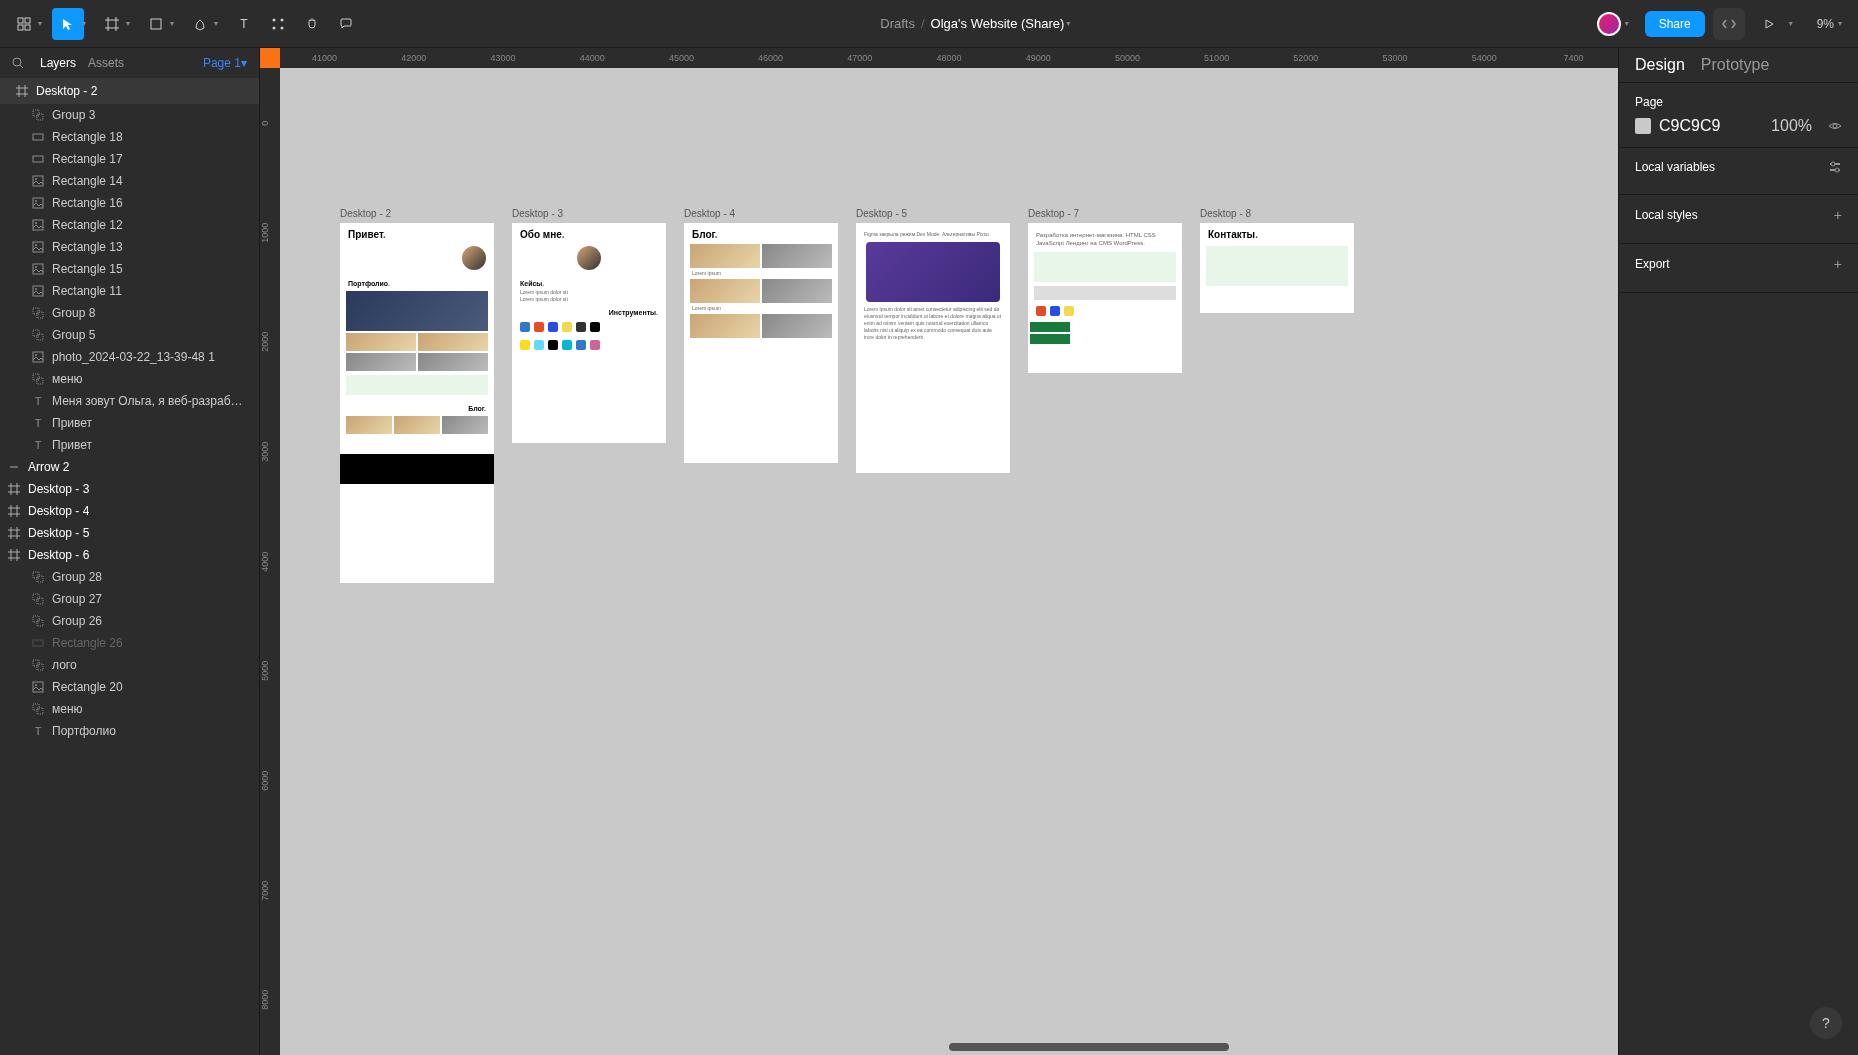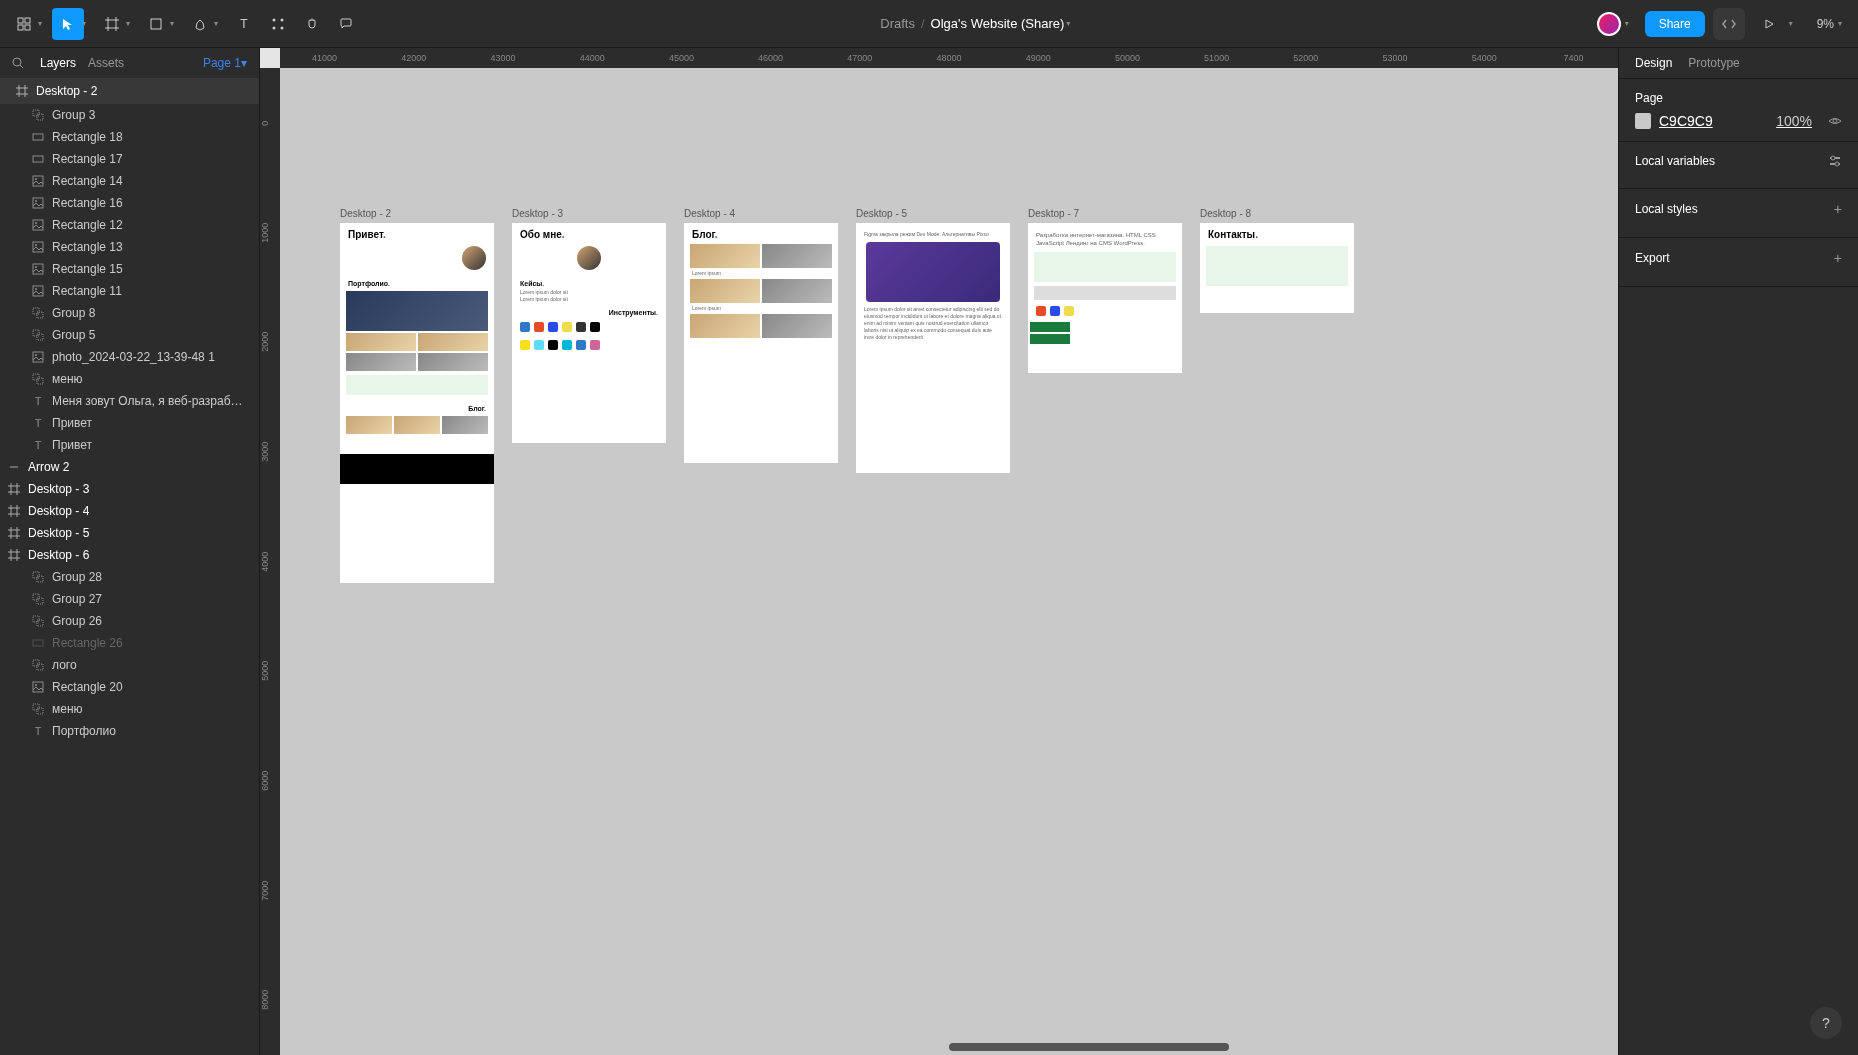--- a/index.html
+++ b/index.html
@@ -33,21 +33,21 @@
 .page-selector { margin-left: auto; color: #3b82f6; display: flex; }
 .frame-header { padding: 6px 16px; font-size: 12px; font-weight: 500; background: #383838; display: flex; align-items: center; gap: 8px; }
 .layer-list { flex: 1; overflow-y: auto; }
 .layer-item { padding: 4px 16px 4px 32px; font-size: 12px; color: #ccc; display: flex; align-items: center; gap: 8px; cursor: pointer; white-space: nowrap; overflow: hidden; text-overflow: ellipsis; }
 .layer-item.dim { color: #666; }
 .layer-item.top { padding-left: 8px; font-weight: 500; color: #fff; }
 .layer-icon { width: 12px; height: 12px; opacity: 0.6; flex-shrink: 0; }
 .layer-label { overflow: hidden; text-overflow: ellipsis; }
 
 
-.canvas-wrap { flex: 1; position: relative; background: #e5e5e5; }
+.canvas-wrap { flex: 1; position: relative; background: #f97316; }
 .ruler-h { position: absolute; top: 0; left: 20px; right: 0; height: 20px; background: #2c2c2c; display: flex; font-size: 9px; color: #888; align-items: center; }
 .ruler-h span { flex: 1; text-align: center; }
 .ruler-v { position: absolute; top: 20px; left: 0; width: 20px; bottom: 0; background: #2c2c2c; display: flex; flex-direction: column; font-size: 9px; color: #888; }
 .ruler-v span { flex: 1; writing-mode: vertical-rl; text-align: center; transform: rotate(180deg); }
 .canvas { position: absolute; top: 20px; left: 20px; right: 0; bottom: 0; background: #c9c9c9; overflow: hidden; }
 .frames { position: absolute; top: 140px; left: 60px; display: flex; gap: 18px; }
 .frame { display: flex; flex-direction: column; }
 .frame-label { font-size: 10px; color: #555; margin-bottom: 4px; }
 .frame-art { width: 154px; background: #fff; position: relative; overflow: hidden; }
 .frame-art.h1 { height: 360px; }
@@ -68,26 +68,26 @@
 .art-text { font-size: 5px; color: #666; padding: 0 8px; line-height: 1.4; }
 .art-avatar { width: 24px; height: 24px; border-radius: 50%; background: linear-gradient(135deg, #d4a574, #333); float: right; margin: 4px 8px; }
 .art-purple { background: linear-gradient(135deg, #5a3a9a, #3a2a7a); margin: 4px 10px; height: 60px; border-radius: 4px; }
 .art-tool-row { display: flex; gap: 4px; padding: 4px 8px; }
 .art-tool { width: 10px; height: 10px; border-radius: 2px; }
 .art-green-section { background: #e8f5e9; margin: 4px 6px; padding: 4px; }
 .art-green-btn { background: #1a7a3e; width: 40px; height: 10px; margin: 2px; }
 
 
 .right-panel { width: 240px; background: #2c2c2c; border-left: 1px solid #1a1a1a; }
-.right-tabs { display: flex; padding: 8px 16px; gap: 16px; font-size: 12px; border-bottom: 1px solid #1a1a1a; }
+.right-tabs { display: flex; padding: 8px 16px; gap: 16px; font-size: 16px; border-bottom: 1px solid #1a1a1a; }
 .right-tab { color: #999; cursor: pointer; }
 .right-tab.active { color: #fff; font-weight: 500; }
 .right-section { padding: 12px 16px; border-bottom: 1px solid #1a1a1a; }
 .right-section-title { font-size: 12px; font-weight: 500; margin-bottom: 8px; display: flex; justify-content: space-between; align-items: center; }
-.color-row { display: flex; align-items: center; gap: 8px; font-size: 14px; text-decoration: underline; }
+.color-row { display: flex; align-items: center; gap: 8px; font-size: 16px; }
 .color-swatch { width: 16px; height: 16px; background: #c9c9c9; border-radius: 2px; }
 .opacity { margin-left: auto; color: #ccc; }
 .eye-icon { margin-left: 8px; color: #999; }
 .add-btn { color: #999; cursor: pointer; font-size: 14px; }
 
 .help-fab { position: fixed; bottom: 16px; right: 16px; width: 32px; height: 32px; border-radius: 50%; background: #383838; display: flex; align-items: center; justify-content: center; cursor: pointer; color: #ccc; font-size: 14px; }
 
 svg { display: block; }
 </style>
 </head>

